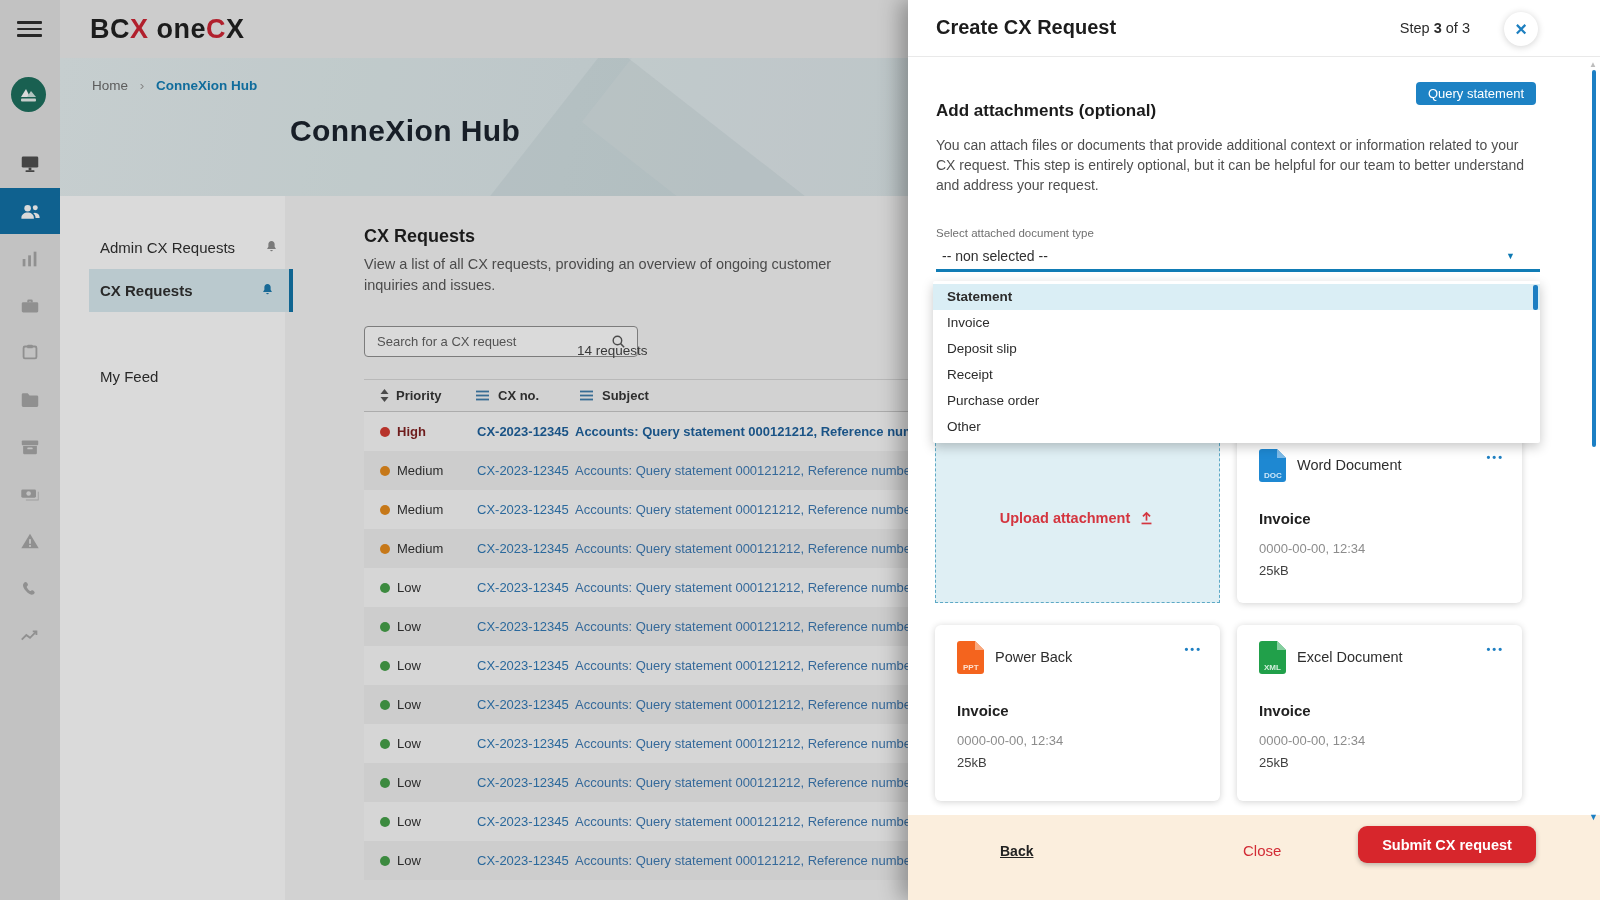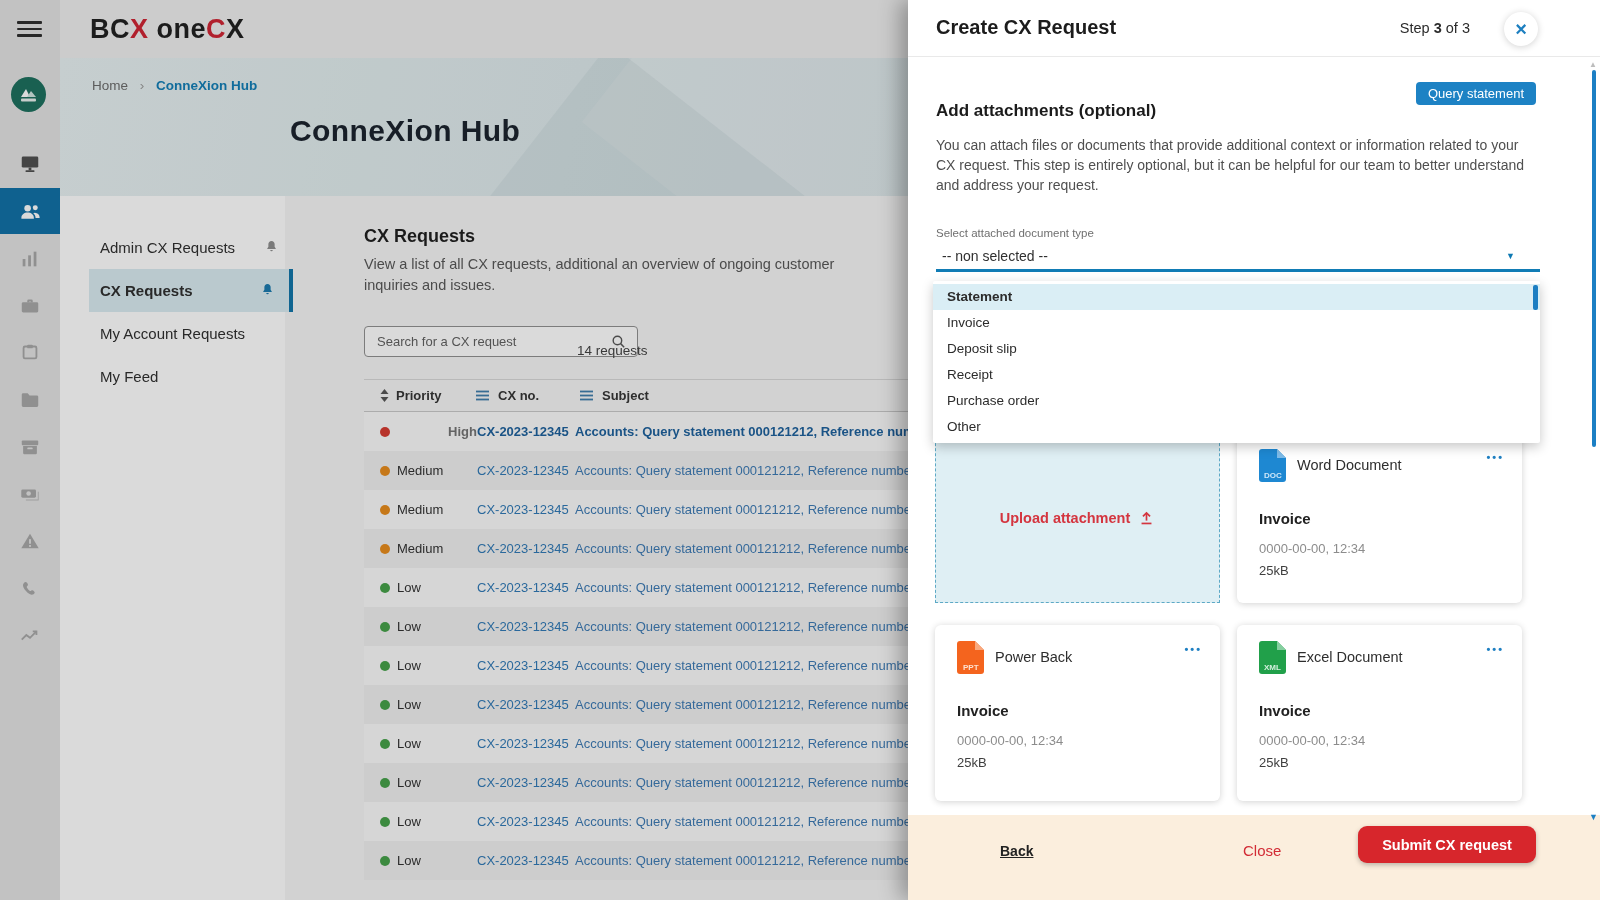--- a/index.html
+++ b/index.html
@@ -62,21 +62,21 @@
   .thead .lines { margin-right:9px; display:flex; color:#3d7cab; }
   .thead .h-cx { width:82px; }
   .thead .h-sub { }
   .trow { height:39px; display:flex; align-items:center; font-size:13px; white-space:nowrap; overflow:hidden; }
   .trow:nth-child(odd) { background:#f0f0f0; }
   .trow:nth-child(even) { background:#fbfbfb; }
   .trow .dot { width:10px; height:10px; border-radius:50%; margin-left:16px; margin-right:7px; flex:0 0 auto; }
   .trow .pri { width:80px; color:#2f2f2f; flex:0 0 auto; }
   .trow .cx { width:98px; color:#2e78b5; text-decoration:none; cursor:pointer; flex:0 0 auto; }
   .trow .subj { color:#3b79b3; text-decoration:none; cursor:pointer; overflow:hidden; }
-  .trow.em .pri { font-weight:bold; color:#737373;text-align:right; }
+  .trow.em .pri { font-weight:bold; color:#7f1d1d; }
   .trow.em .cx, .trow.em .subj { font-weight:bold; color:#1b5f9b; }
 
   .scrim { position:absolute; left:0; top:0; width:908px; height:900px;
            background:rgba(25,25,25,0.16); z-index:40; }
 
   
   .drawer { position:absolute; left:908px; top:0; width:692px; height:900px; background:#ffffff;
             z-index:60; box-shadow:-8px 0 20px rgba(0,0,0,0.30); }
   .d-header { position:absolute; left:0; top:0; width:692px; height:57px; background:#fff;
               border-bottom:1px solid #e9e9e9; }
@@ -247,31 +247,28 @@
               <path d="M10 17.5a2 2 0 0 0 4 0z"></path>
             </svg></span>
       </div>
       <div class="nav-item selected" style="top:73px">
         <span class="lbl">CX Requests</span>
         <span class="bell"><svg width="15" height="15" viewBox="0 0 24 24" fill="currentColor">
               <path d="M12 3c-3 0-5 2.2-5 5v4.5L5.2 15v1h13.6v-1L17 12.5V8c0-2.8-2-5-5-5z"></path>
               <path d="M10 17.5a2 2 0 0 0 4 0z"></path>
             </svg></span>
       </div>
-      <div class="nav-item" style="top:116px">
-        <span class="lbl">My Account Requests</span>
-      </div>
       <div class="nav-item" style="top:159px">
         <span class="lbl">My Feed</span>
       </div>
     </div>
 
     <div class="content">
       <div class="sec-title">CX Requests</div>
-      <div class="sec-desc">View a list of all CX requests, additional an overview of ongoing customer inquiries and issues.</div>
+      <div class="sec-desc">View a list of all CX requests, providing an overview of ongoing customer inquiries and issues.</div>
       <div class="searchbox">
         <span class="ph">Search for a CX request</span>
         <span class="mag">
             <svg width="17" height="17" viewBox="0 0 24 24" fill="none" stroke="currentColor" stroke-width="2">
               <circle cx="10.5" cy="10.5" r="6"></circle>
               <line x1="15" y1="15" x2="20" y2="20"></line>
             </svg>
           </span>
       </div>
       <div class="req-count">14 requests</div>

